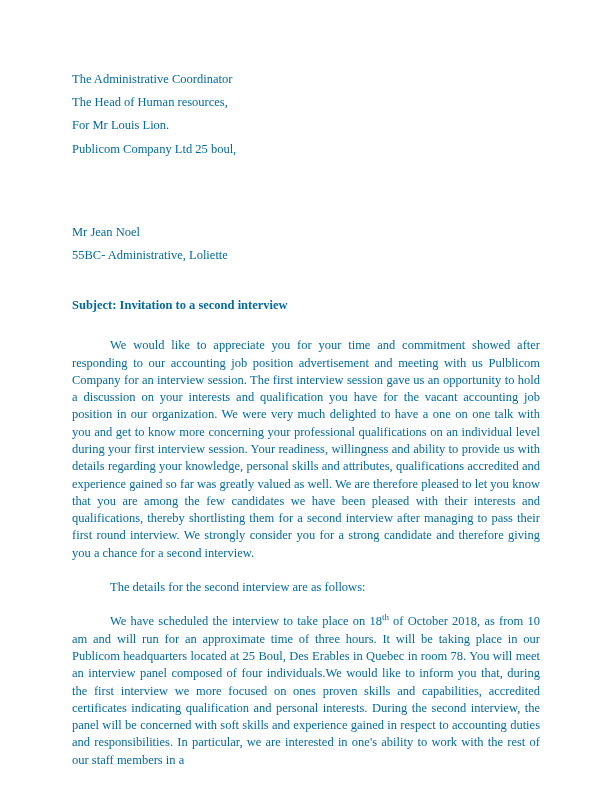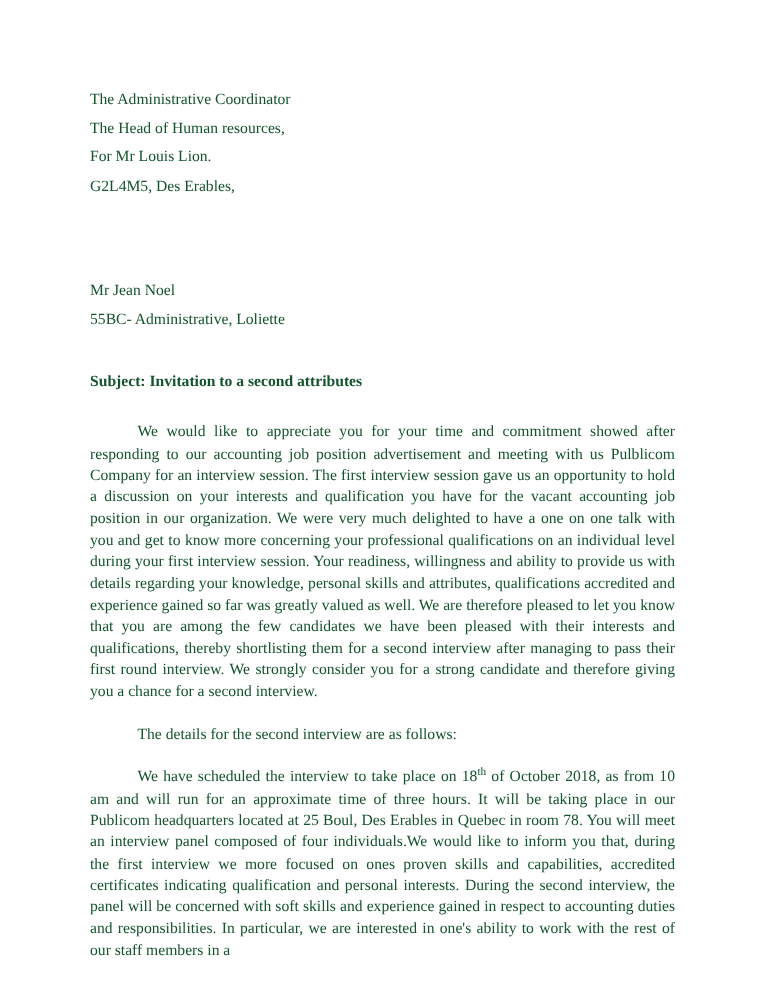--- a/index.html
+++ b/index.html
@@ -7,21 +7,21 @@
     padding: 0;
     background: #ffffff;
   }
   .page {
     position: relative;
     width: 612px;
     height: 792px;
     background: #ffffff;
     overflow: hidden;
     font-family: "Liberation Serif", "DejaVu Serif", serif;
-    color: #14532d;
+    color: #0369a1;
     box-sizing: border-box;
   }
   .content {
     position: absolute;
     left: 72px;
     top: 68px;
     width: 468px;
   }
   .addr-line {
     font-size: 12.5px;
@@ -67,33 +67,33 @@
 </head>
 <body>
 
 <div class="page">
   <div class="content">
 
     <div>
       <p class="addr-line">The Administrative Coordinator</p>
       <p class="addr-line">The Head of Human resources,</p>
       <p class="addr-line">For Mr Louis Lion.</p>
-      <p class="addr-line">G2L4M5, Des Erables,</p>
+      <p class="addr-line">Publicom Company Ltd 25 boul,</p>
     </div>
 
     <div class="gap-block"></div>
 
     <div>
       <p class="addr-line">Mr Jean Noel</p>
       <p class="addr-line">55BC- Administrative, Loliette</p>
     </div>
 
     <div class="gap-subject"></div>
 
-    <p class="subject">Subject: Invitation to a second attributes</p>
+    <p class="subject">Subject: Invitation to a second interview</p>
 
     <div class="gap-small"></div>
 
     <p class="body-para">We would like to appreciate you for your time and commitment showed after responding to our accounting job position advertisement and meeting with us Pulblicom Company for an interview session. The first interview session gave us an opportunity to hold a discussion on your interests and qualification you have for the vacant accounting job position in our organization. We were very much delighted to have a one on one talk with you and get to know more concerning your professional qualifications on an individual level during your first interview session. Your readiness, willingness and ability to provide us with details regarding your knowledge, personal skills and attributes, qualifications accredited and experience gained so far was greatly valued as well. We are therefore pleased to let you know that you are among the few candidates we have been pleased with their interests and qualifications, thereby shortlisting them for a second interview after managing to pass their first round interview. We strongly consider you for a strong candidate and therefore giving you a chance for a second interview.</p>
 
     <div class="para-gap"></div>
 
     <p class="body-para">The details for the second interview are as follows:</p>
 
     <div class="para-gap"></div>

